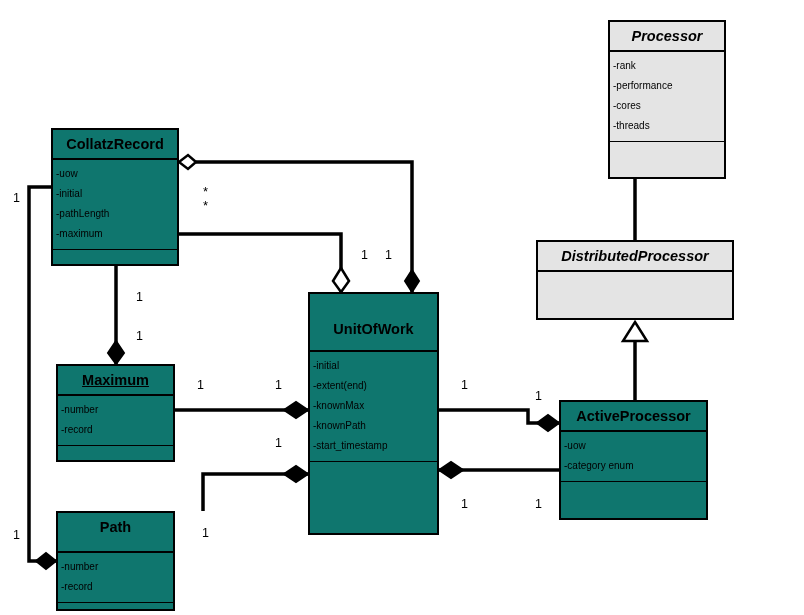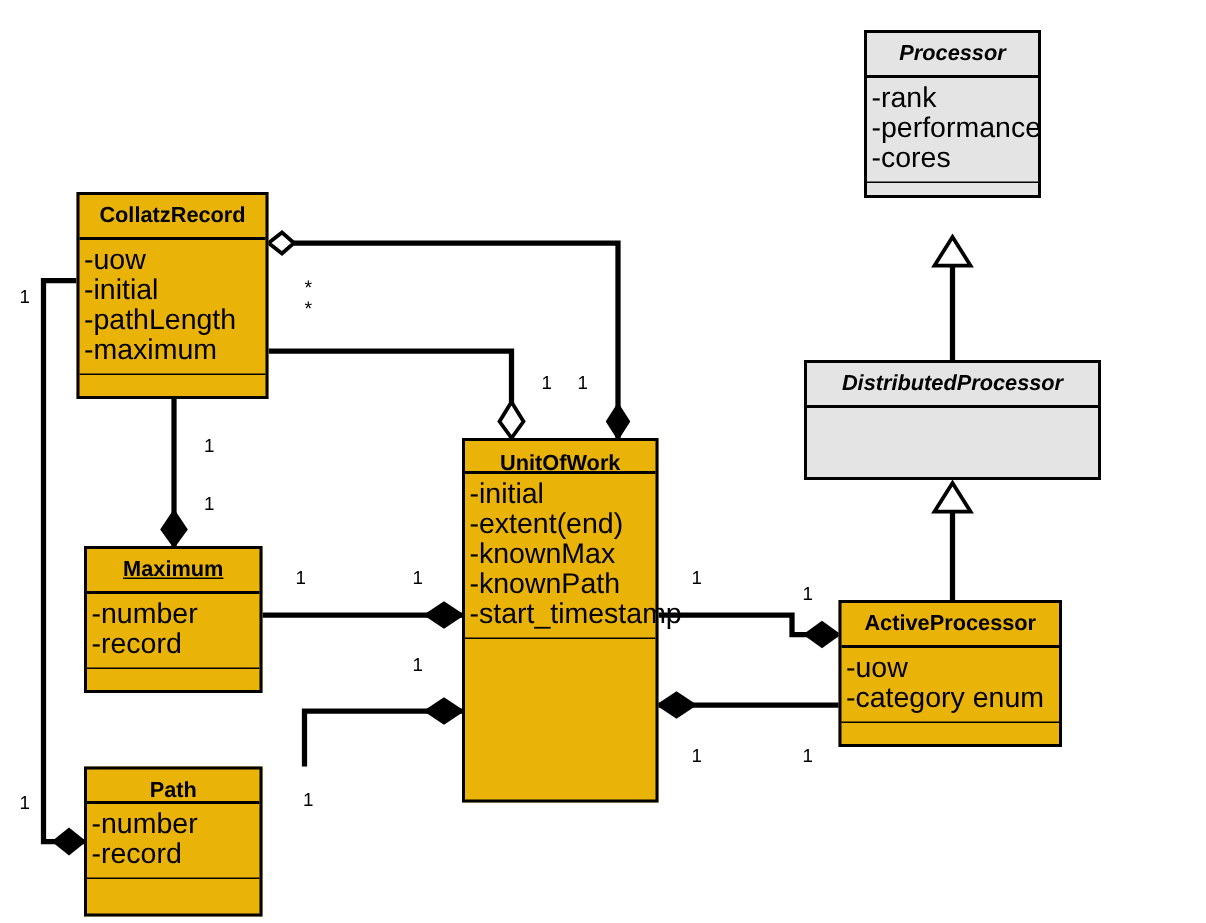--- a/index.html
+++ b/index.html
@@ -19,21 +19,21 @@
     position: absolute;
     left: 0;
     top: 0;
     width: 804px;
     height: 615px;
   }
   .uml-class {
     position: absolute;
     box-sizing: border-box;
     border: 2px solid #000000;
-    background: #eab308;
+    background: #0f766e;
     z-index: 5;
   }
   .uml-class.shaded {
     background: #e4e4e4;
   }
   .cls-name {
     box-sizing: border-box;
     height: 30px;
     line-height: 28px;
     text-align: center;
@@ -46,21 +46,21 @@
   }
   .cls-name.abstract {
     font-style: italic;
   }
   .cls-attrs {
     box-sizing: border-box;
     padding: 4px 0 5px 3px;
     border-bottom: 1px solid #000000;
   }
   .attr {
-    font-size: 19px;
+    font-size: 10px;
     line-height: 20px;
     color: #000000;
     white-space: nowrap;
   }
   .cls-ops {
     box-sizing: border-box;
     min-height: 26px;
   }
   .mult {
     position: absolute;
@@ -138,60 +138,61 @@
         <div class="cls-name" style="height: 30px; line-height: 28px;">CollatzRecord</div>
         <div class="cls-attrs">
           <div class="attr">-uow</div>
           <div class="attr">-initial</div>
           <div class="attr">-pathLength</div>
           <div class="attr">-maximum</div>
         </div>
         <div class="cls-ops"></div>
       </div>
       <div class="uml-class" style="left: 308px; top: 292px; width: 131px; height: 243px;">
-        <div class="cls-name" style="height: 22px; line-height: 30px;">UnitOfWork</div>
+        <div class="cls-name" style="height: 38px; line-height: 30px; margin-top: 20px;">UnitOfWork</div>
         <div class="cls-attrs">
           <div class="attr">-initial</div>
           <div class="attr">-extent(end)</div>
           <div class="attr">-knownMax</div>
           <div class="attr">-knownPath</div>
           <div class="attr">-start_timestamp</div>
         </div>
         <div class="cls-ops"></div>
       </div>
       <div class="uml-class" style="left: 56px; top: 364px; width: 119px; height: 98px;">
         <div class="cls-name" style="height: 30px; line-height: 28px; text-decoration: underline;">Maximum</div>
         <div class="cls-attrs">
           <div class="attr">-number</div>
           <div class="attr">-record</div>
         </div>
         <div class="cls-ops"></div>
       </div>
       <div class="uml-class" style="left: 56px; top: 511px; width: 119px; height: 100px;">
-        <div class="cls-name" style="height: 23px; line-height: 28px;">Path</div>
+        <div class="cls-name" style="height: 40px; line-height: 28px;">Path</div>
         <div class="cls-attrs">
           <div class="attr">-number</div>
           <div class="attr">-record</div>
         </div>
         <div class="cls-ops"></div>
       </div>
-      <div class="uml-class shaded" style="left: 576px; top: 20px; width: 118px; height: 112px;">
+      <div class="uml-class shaded" style="left: 608px; top: 20px; width: 118px; height: 159px;">
         <div class="cls-name abstract" style="height: 30px; line-height: 28px;">Processor</div>
         <div class="cls-attrs">
           <div class="attr">-rank</div>
           <div class="attr">-performance</div>
           <div class="attr">-cores</div>
+          <div class="attr">-threads</div>
         </div>
         <div class="cls-ops"></div>
       </div>
       <div class="uml-class shaded" style="left: 536px; top: 240px; width: 198px; height: 80px;">
         <div class="cls-name abstract" style="height: 30px; line-height: 28px;">DistributedProcessor</div>
         <div class="cls-ops"></div>
       </div>
-      <div class="uml-class" style="left: 559px; top: 400px; width: 149px; height: 98px;">
+      <div class="uml-class" style="left: 559px; top: 400px; width: 149px; height: 120px;">
         <div class="cls-name" style="height: 30px; line-height: 28px;">ActiveProcessor</div>
         <div class="cls-attrs">
           <div class="attr">-uow</div>
           <div class="attr">-category enum</div>
         </div>
         <div class="cls-ops"></div>
       </div>
     </div>
 
   <div id="mults-layer">

